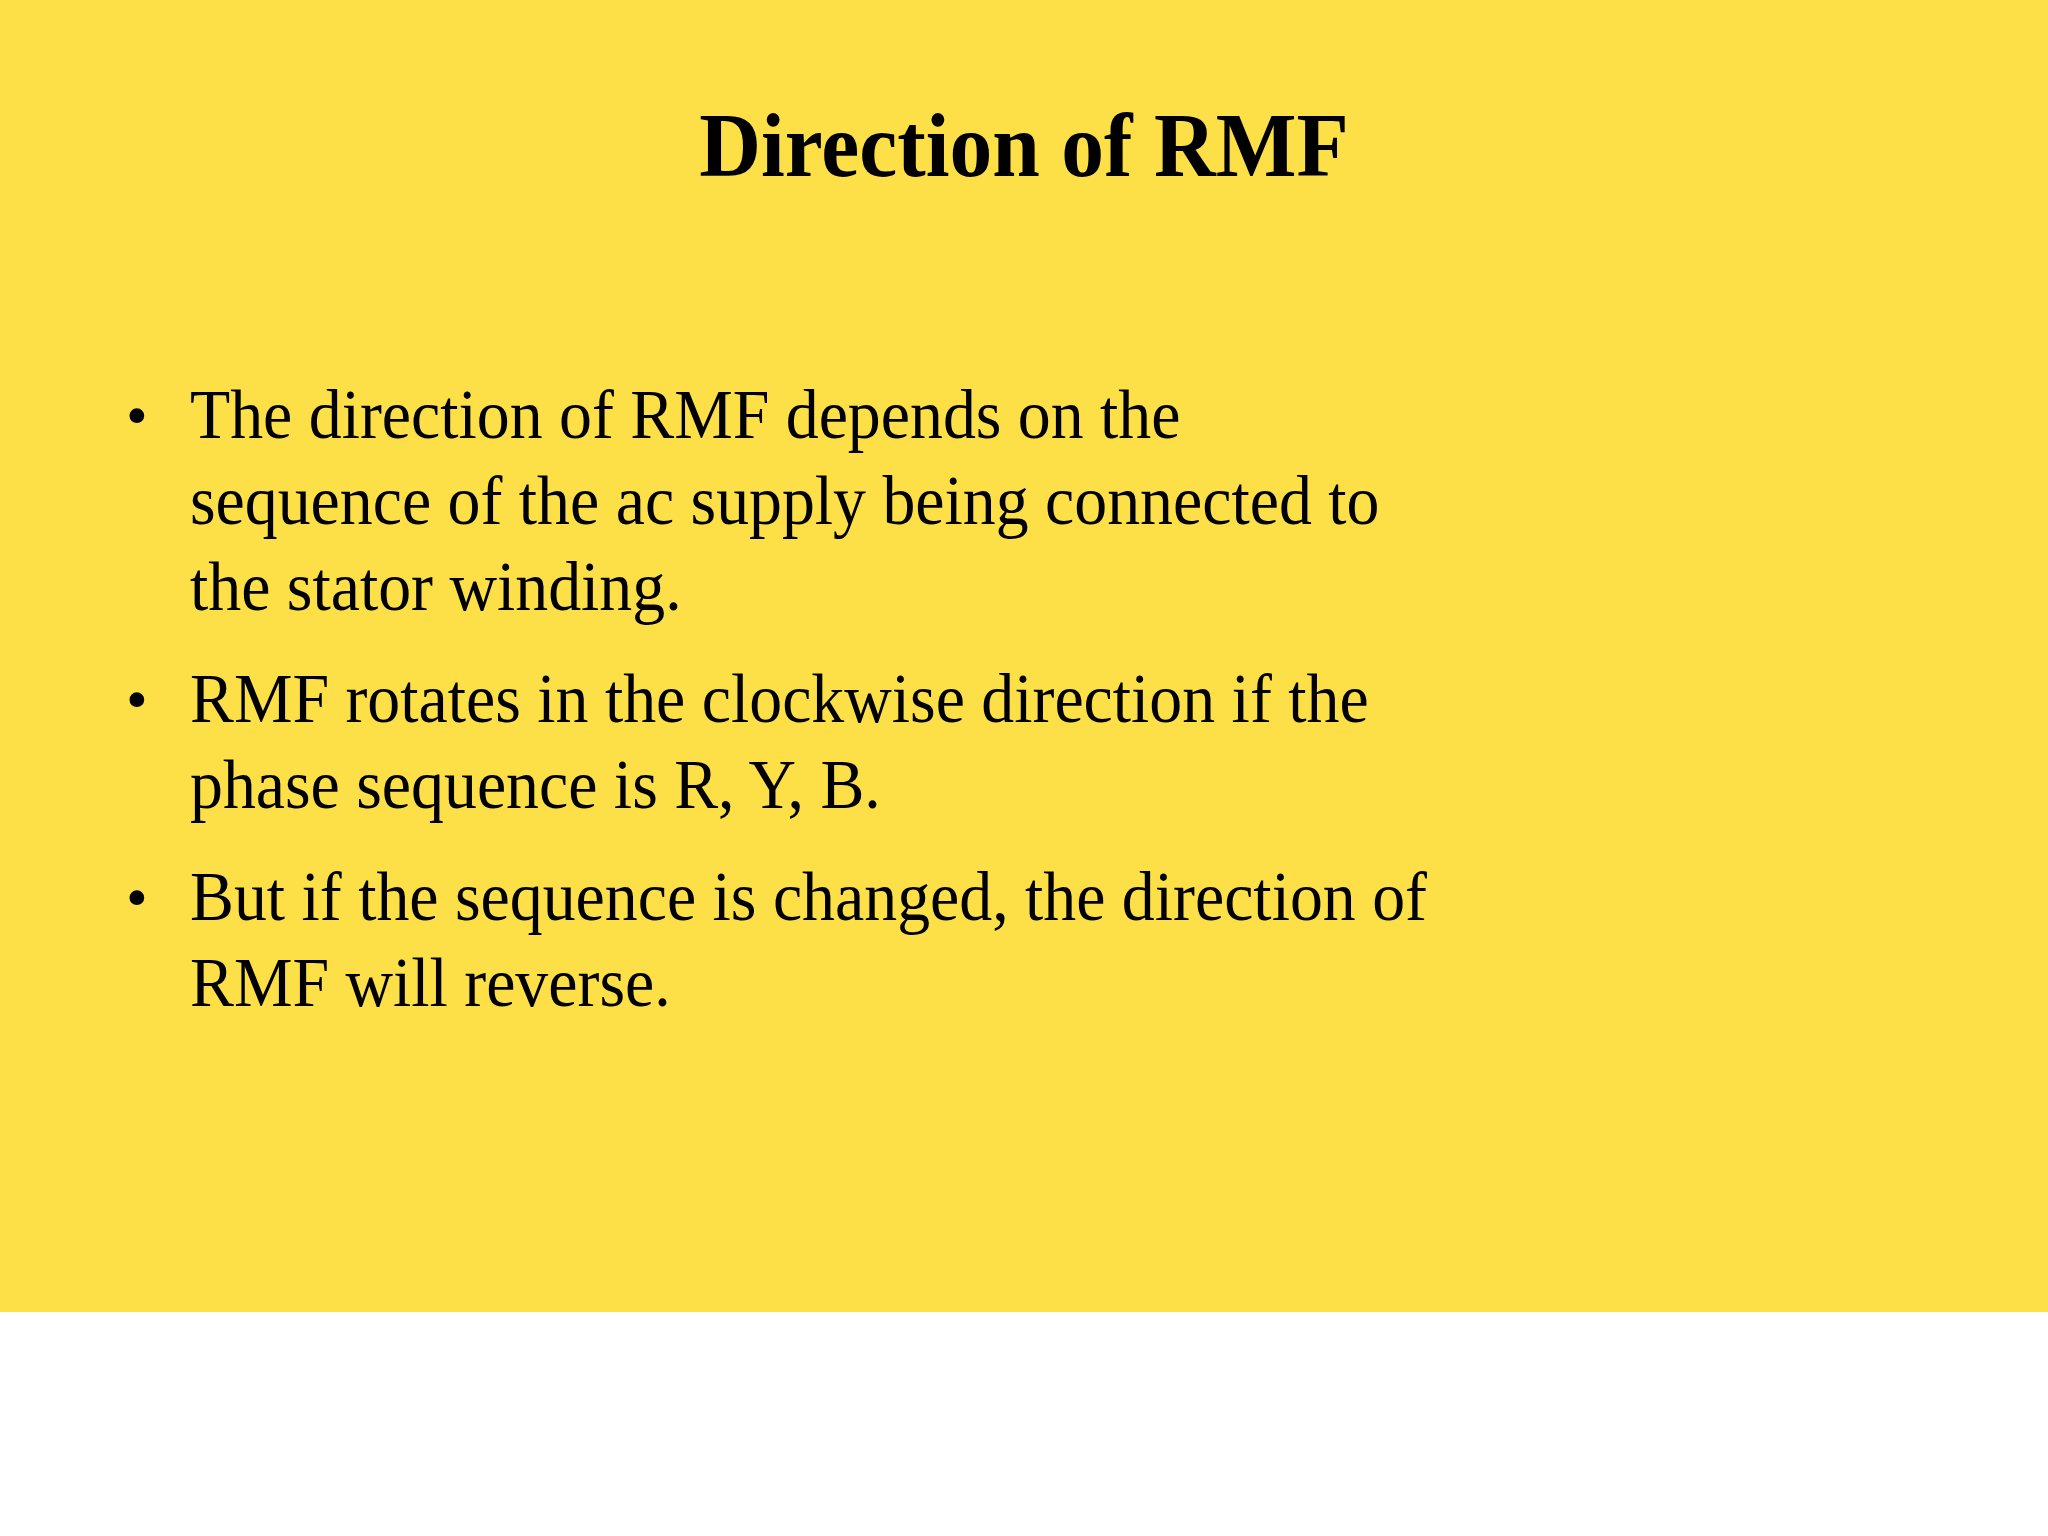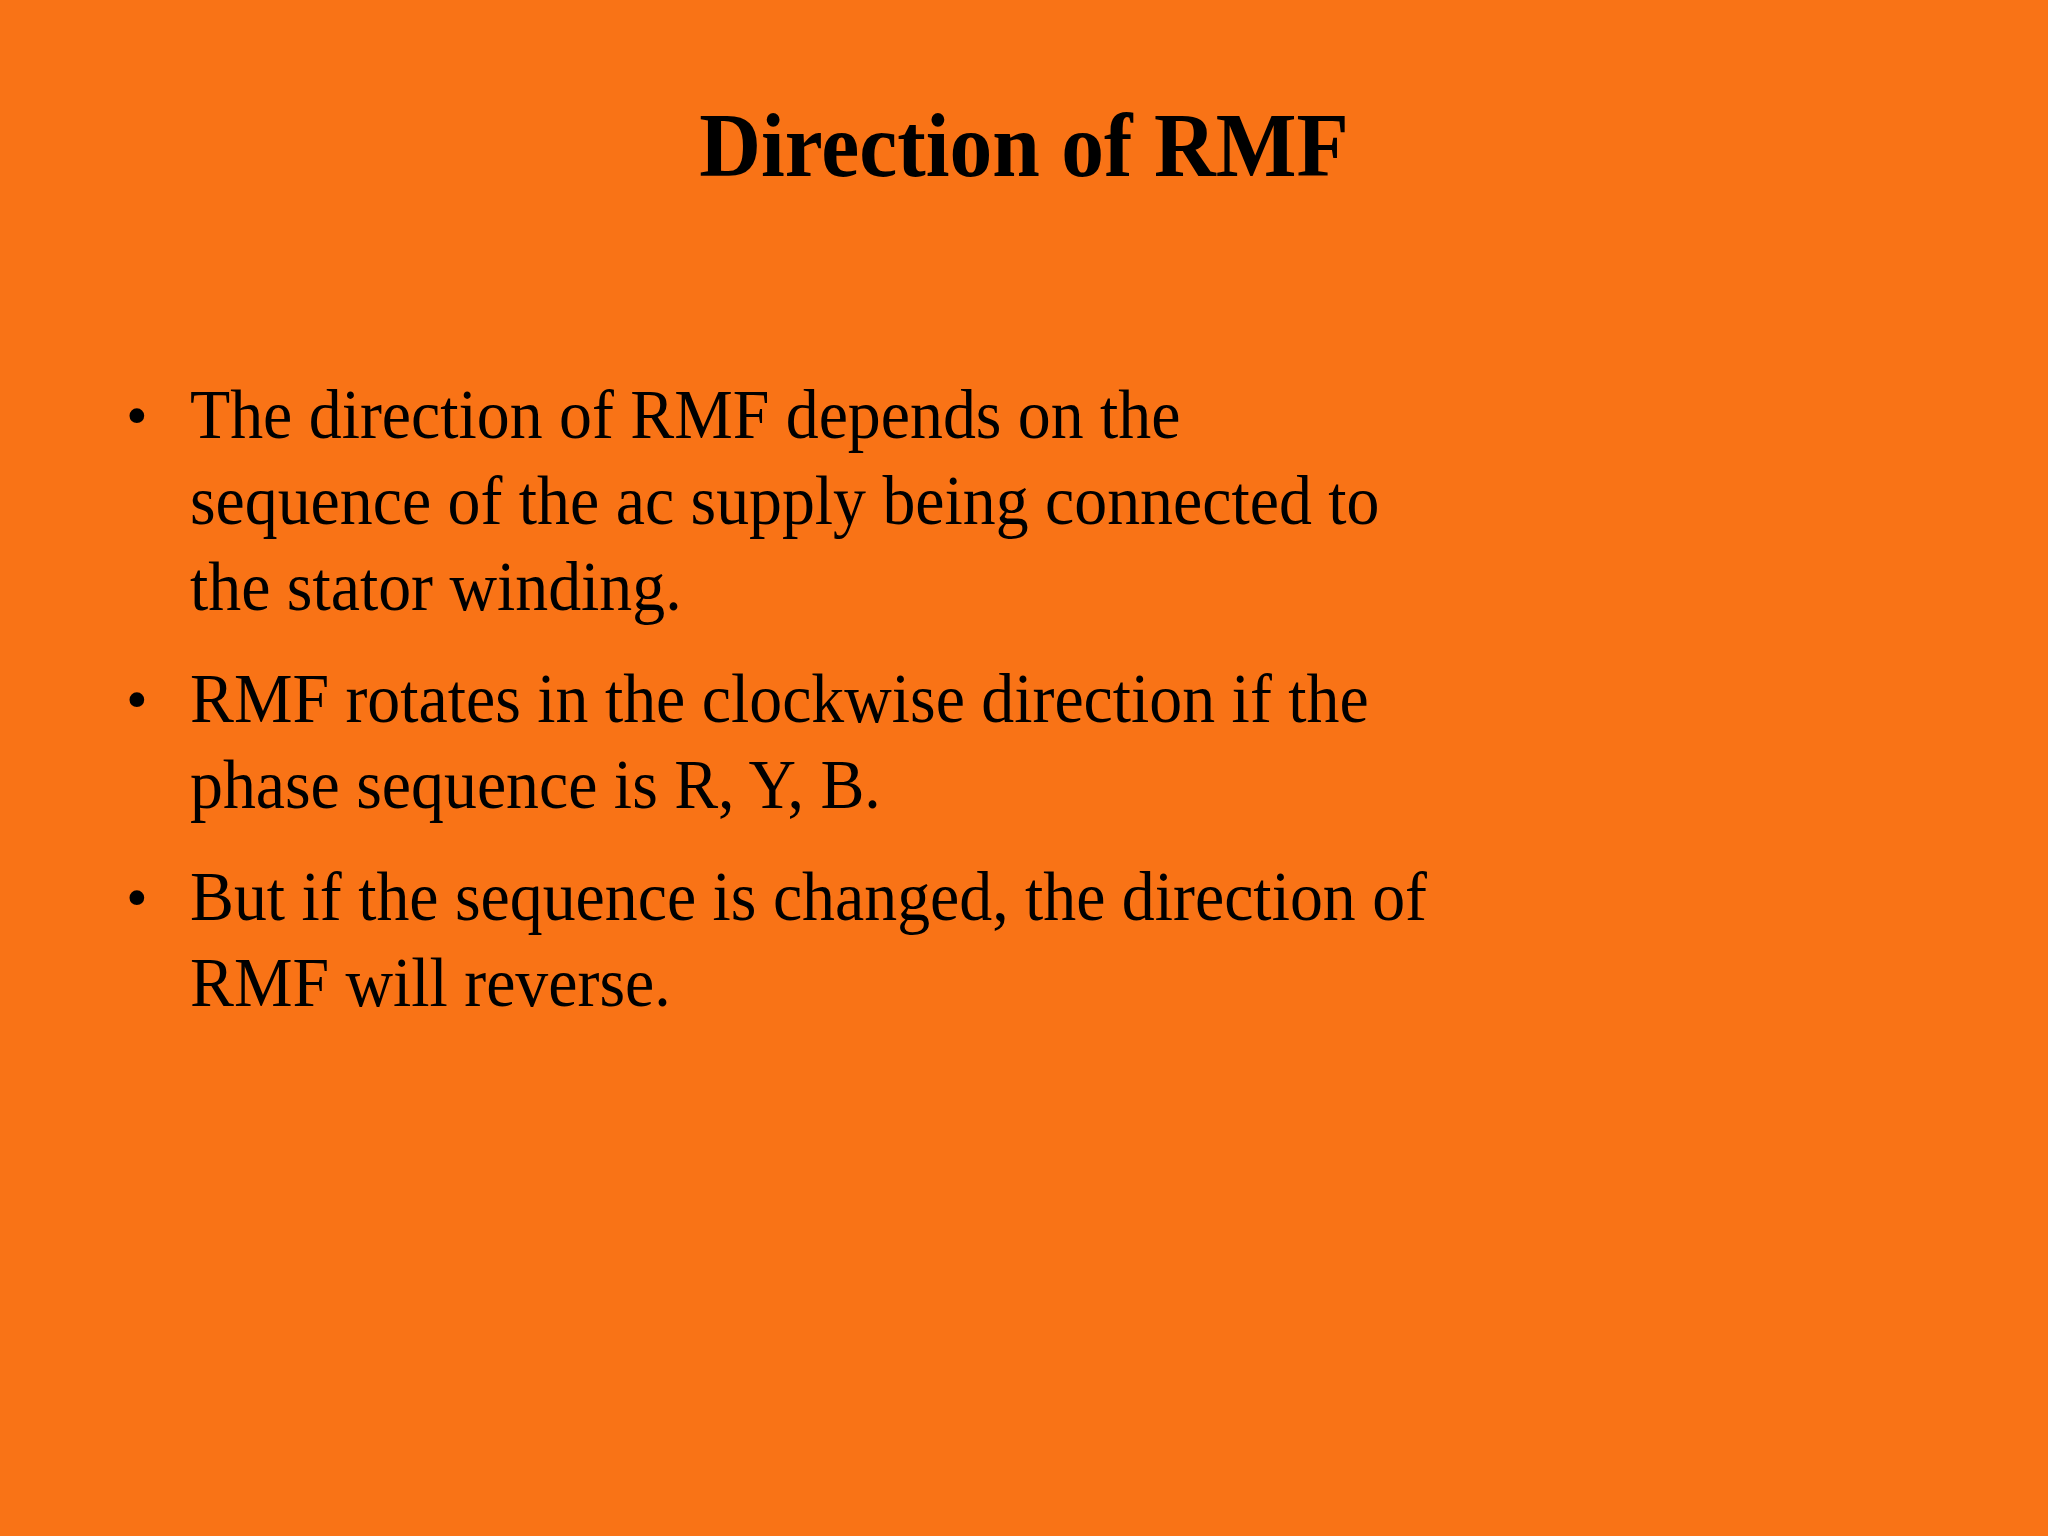--- a/index.html
+++ b/index.html
@@ -10,22 +10,22 @@
   body {
     width: 2048px;
     height: 1536px;
     overflow: hidden;
     font-family: "Liberation Serif", "DejaVu Serif", serif;
     color: #000000;
   }
   .slide {
     position: relative;
     width: 2048px;
-    height: 1536px;
-    background: #f97316;
+    height: 1312px;
+    background: #fde047;
   }
   .slide-title {
     position: absolute;
     left: 0;
     top: 96px;
     width: 2048px;
     text-align: center;
     font-size: 92px;
     font-weight: bold;
     line-height: 1.08;

